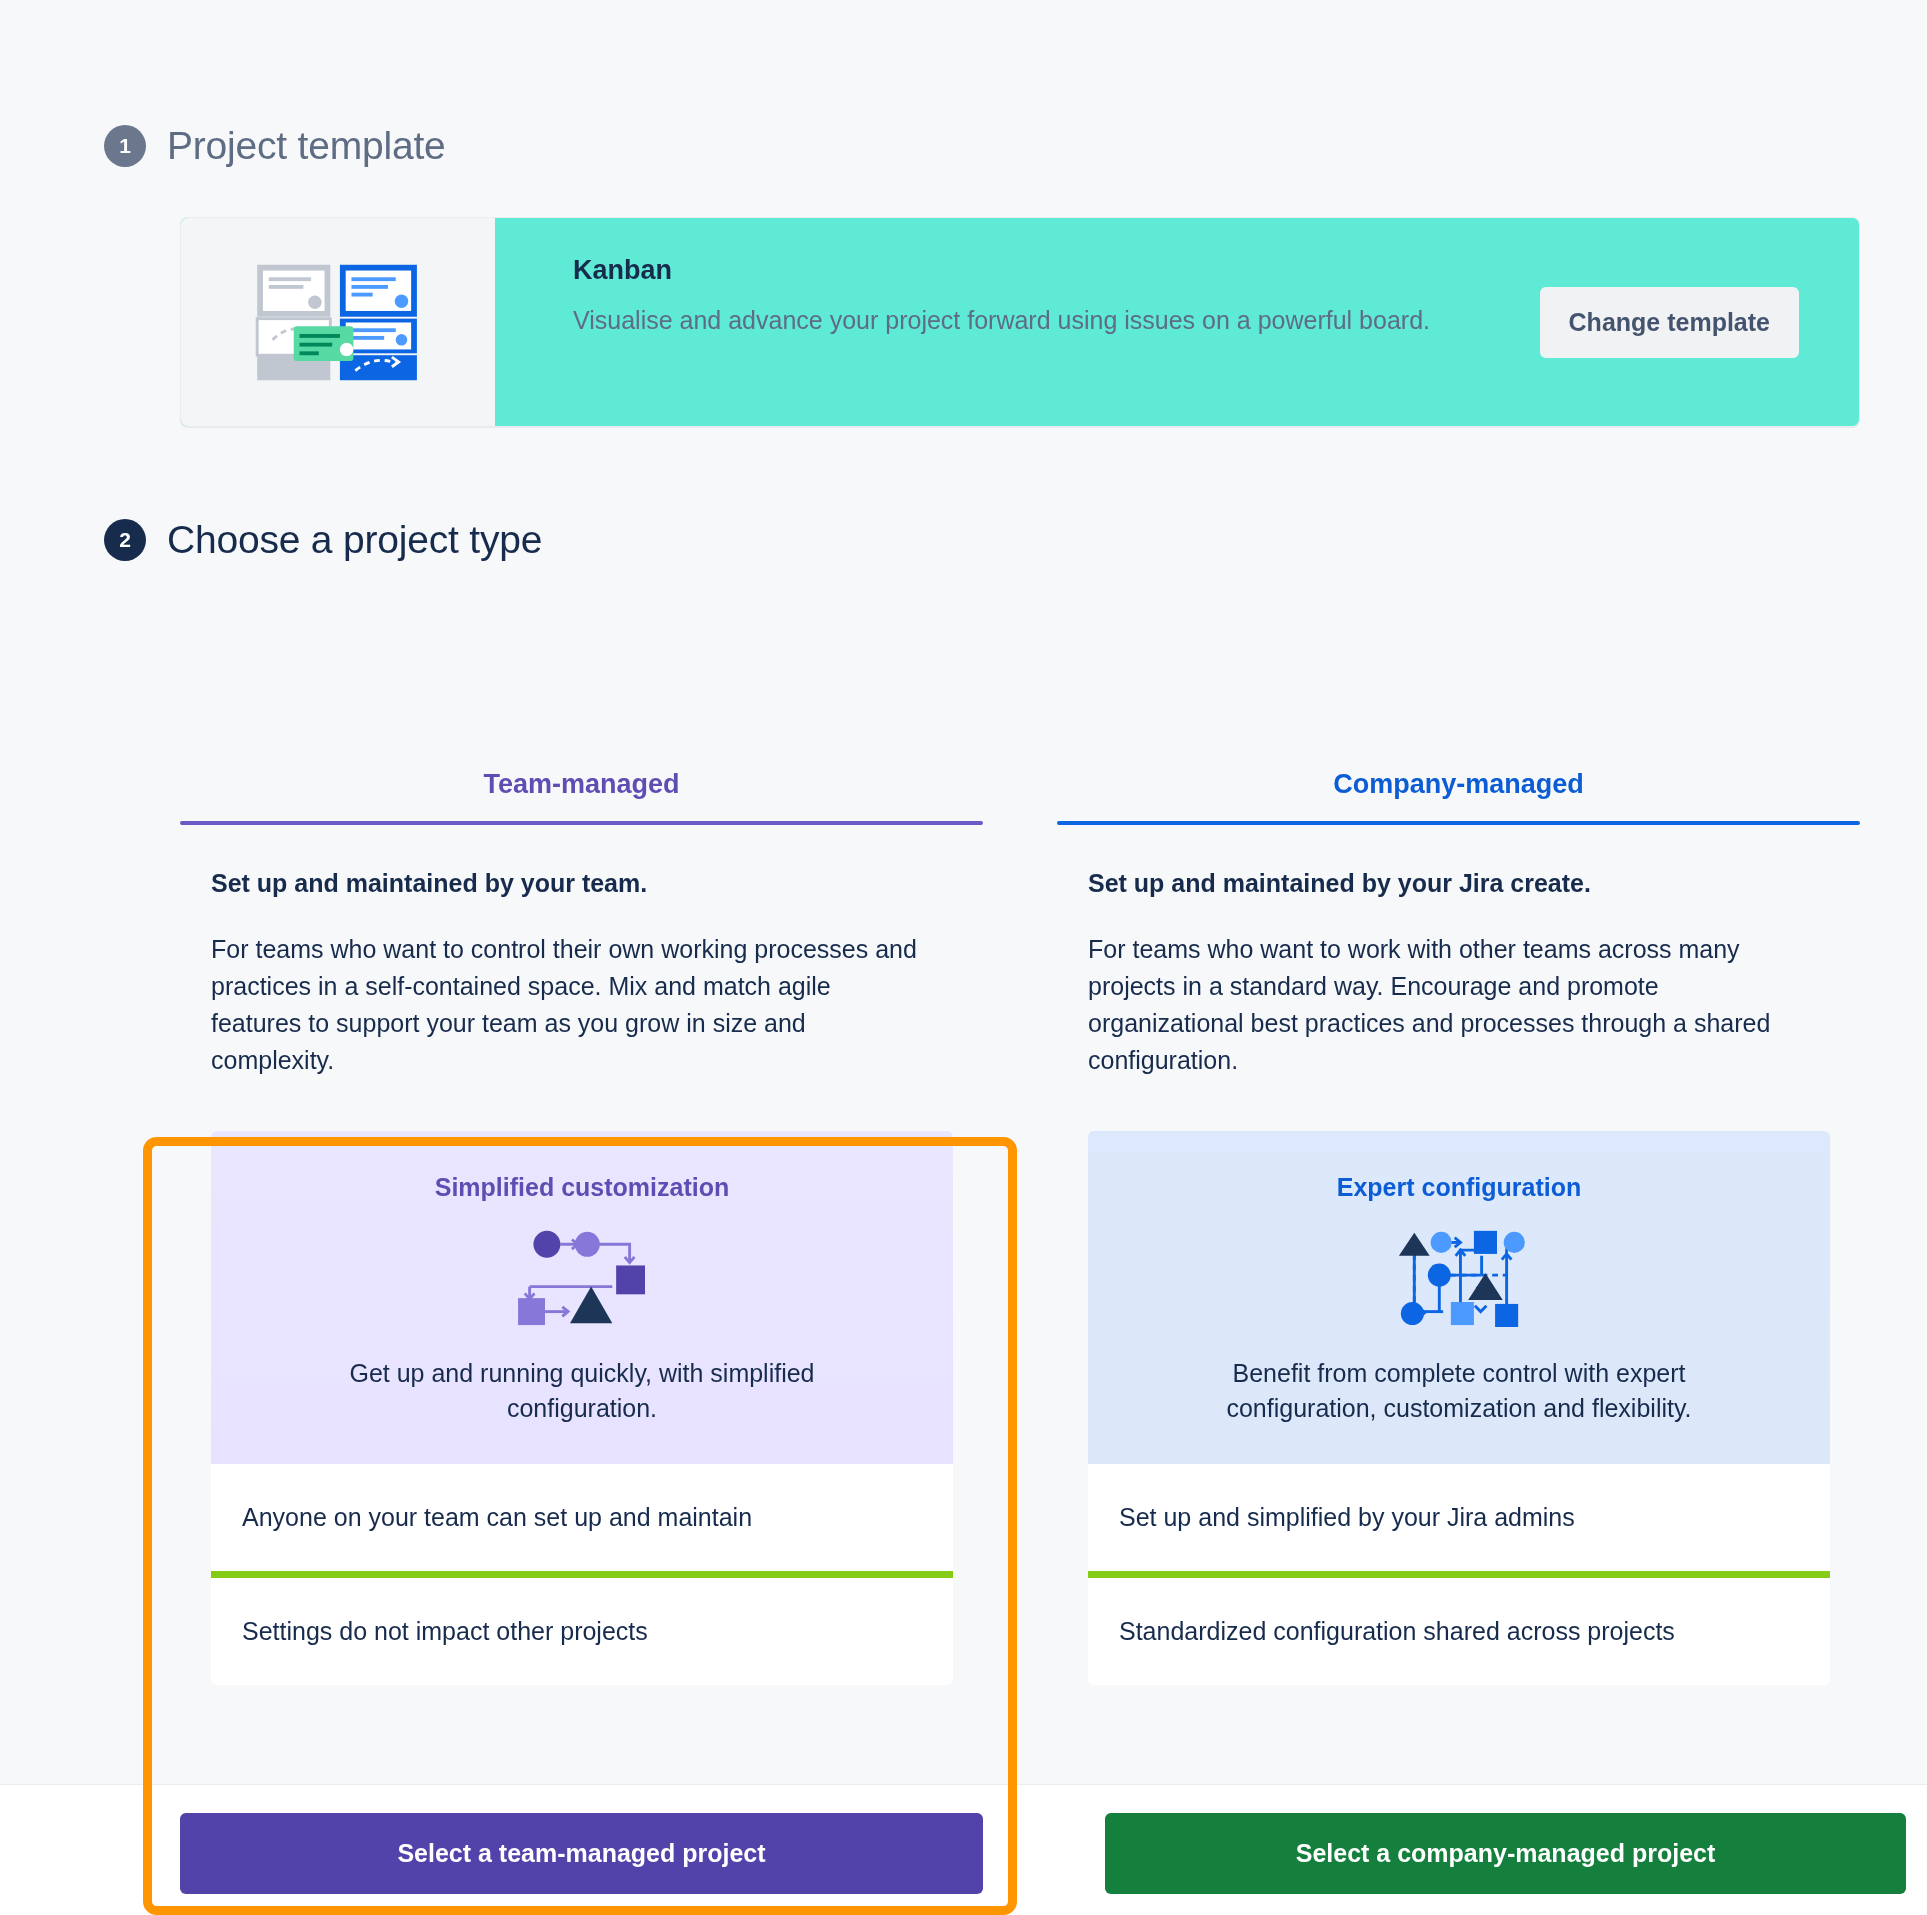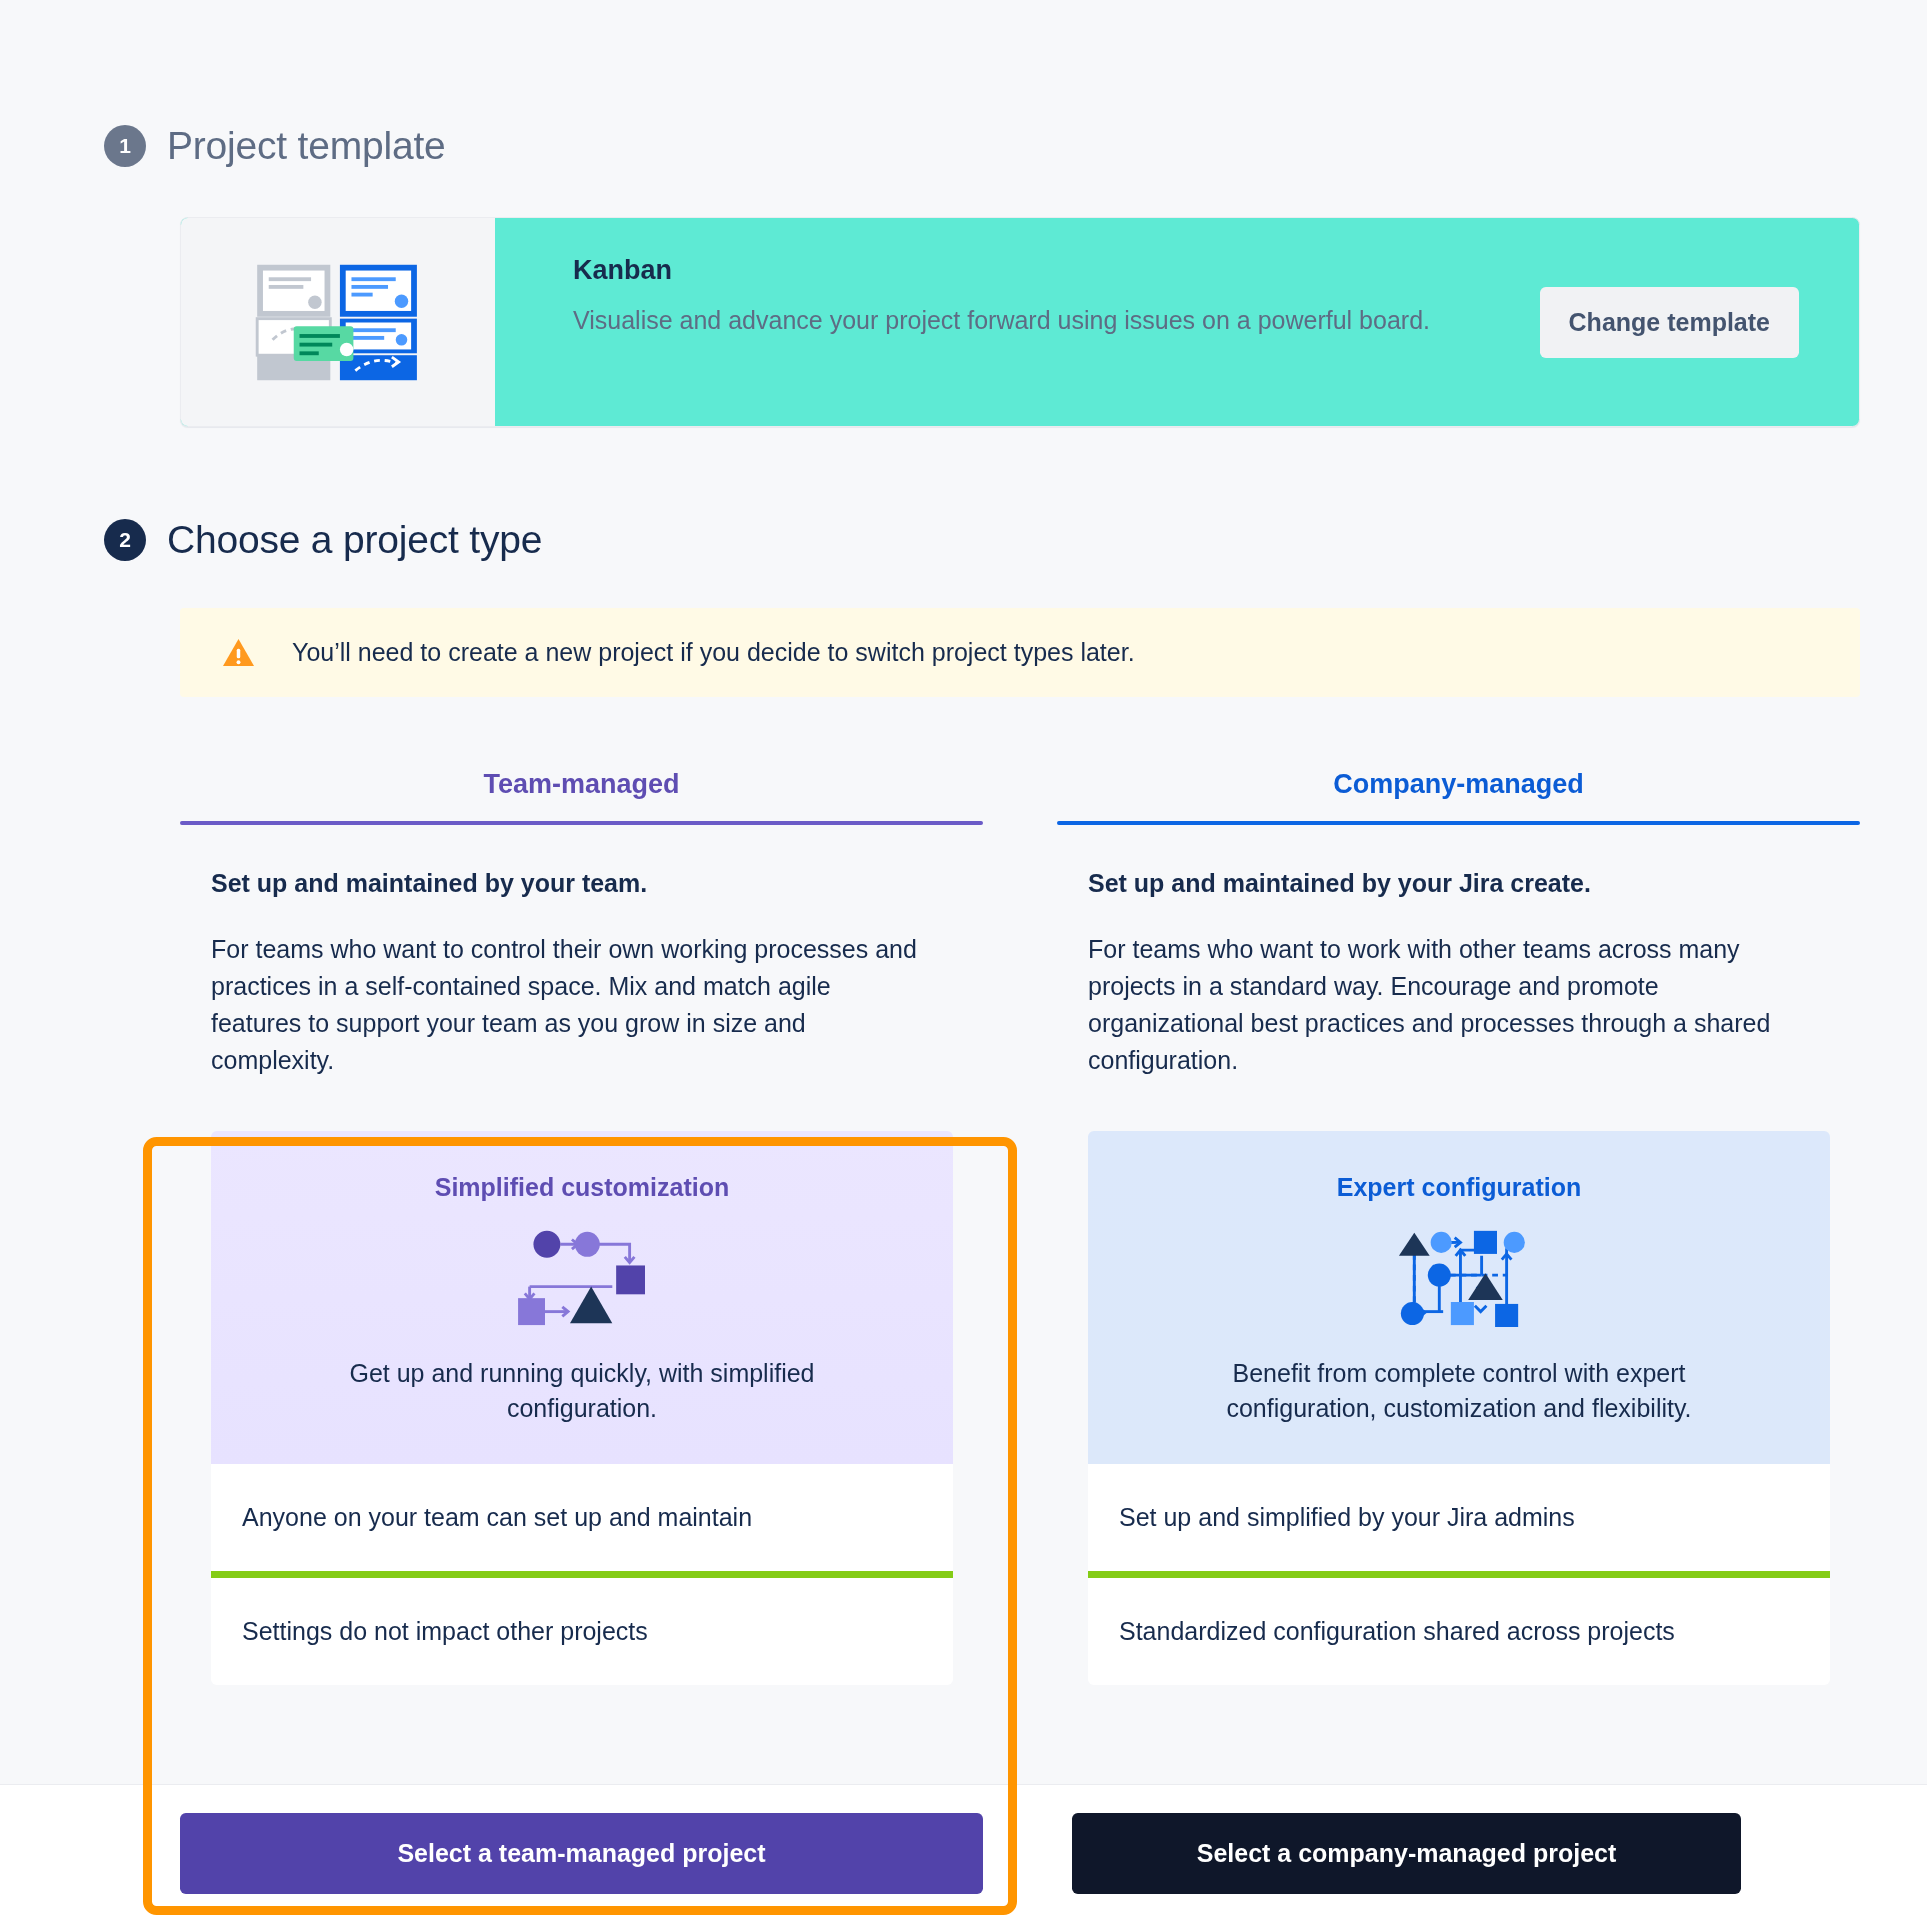--- a/index.html
+++ b/index.html
@@ -195,21 +195,21 @@
     height: 81px;
     border: none;
     border-radius: 5.8px;
     color: #FFFFFF;
     font-size: 25px;
     font-weight: bold;
     font-family: "Liberation Sans", sans-serif;
     cursor: pointer;
   }
   #btn-team { left: 180px; width: 803px; background: #5243AA; }
-  #btn-company { left: 1072px; width: 669px; background: #0f172a; }
+  #btn-company { left: 1105px; width: 801px; background: #15803d; }
 
   
   .highlight-box {
     position: absolute;
     left: 143px; top: 1137px;
     width: 874px; height: 778px;
     border: 9.7px solid #FF9500;
     border-radius: 13.5px;
     pointer-events: none;
   }
@@ -263,28 +263,20 @@
     <div class="template-action">
       <button class="btn-change">Change template</button>
     </div>
   </div>
 
   <div class="step-head" id="step2-head">
     <div class="step-badge navy">2</div>
     <div class="step-title navy">Choose a project type</div>
   </div>
 
-  <div class="warn-banner">
-    <svg class="warn-icon" viewBox="0 0 34 32">
-      <path d="M17 2 L33 30 L1 30 Z" fill="#FF991F"></path>
-      <rect x="15.2" y="12" width="3.6" height="10" rx="1.6" fill="#FFFFFF"></rect>
-      <circle cx="17" cy="26" r="2" fill="#FFFFFF"></circle>
-    </svg>
-    <div class="warn-text">You’ll need to create a new project if you decide to switch project types later.</div>
-  </div>
 
   <div class="cols">
 
     <div class="col-wrap col-left tab-left">
       <div class="tab-head">Team-managed</div>
       <div class="tab-rule"></div>
       <div class="col-lead">Set up and maintained by your team.</div>
       <div class="col-para">For teams who want to control their own working processes and practices in a self-contained space. Mix and match agile features to support your team as you grow in size and complexity.</div>
 
       <div class="cfg-panel cfg-purple">

